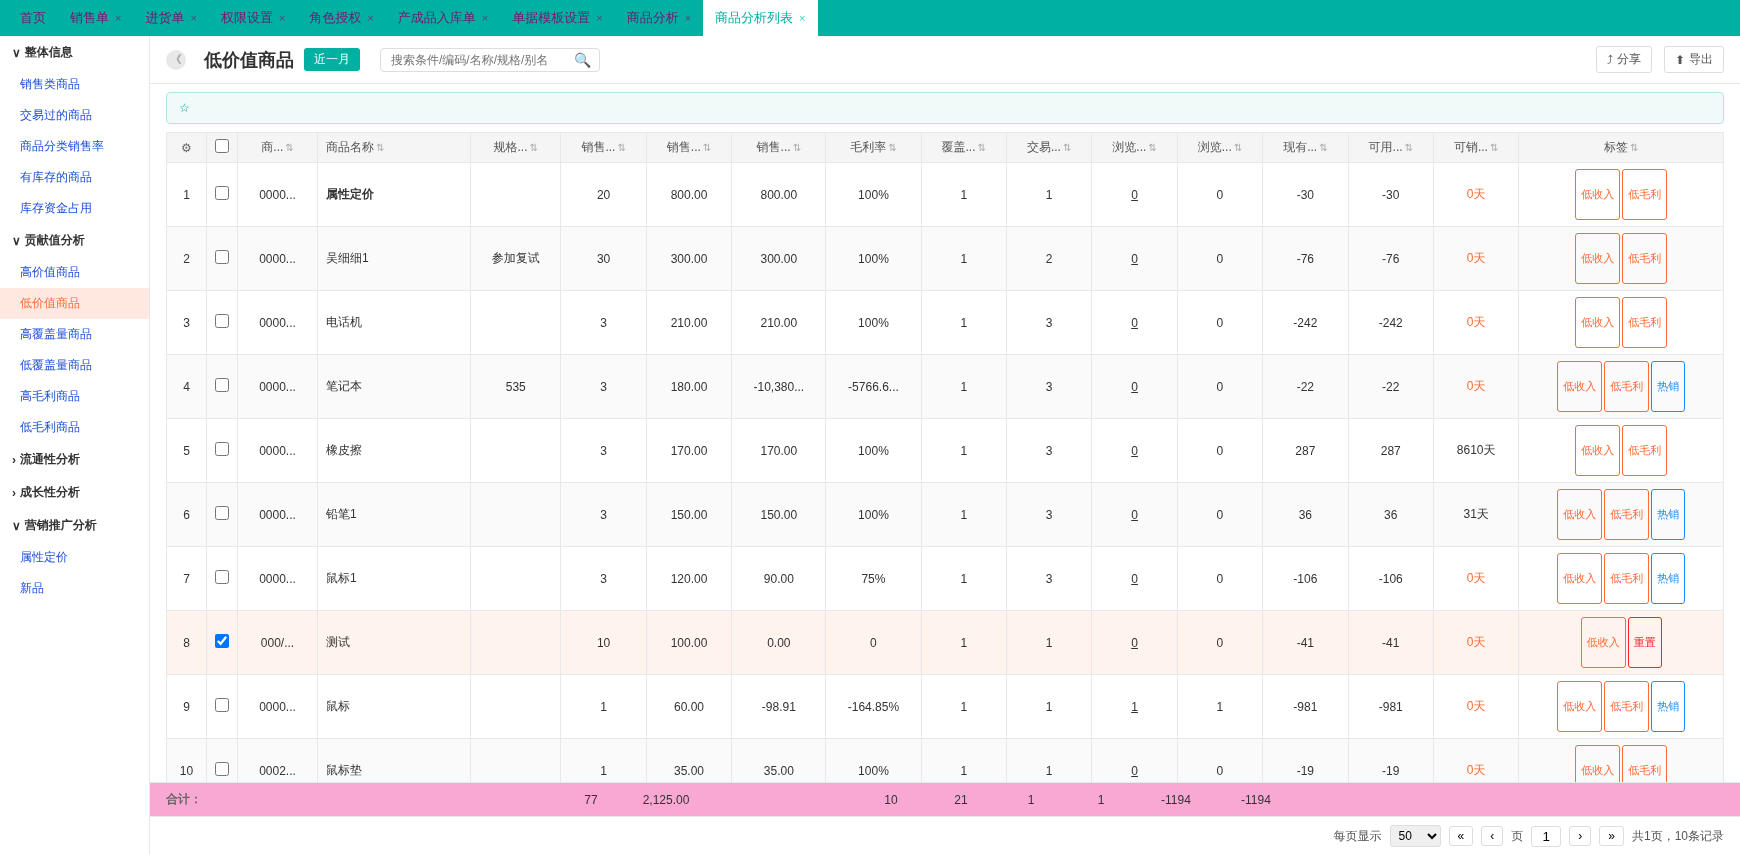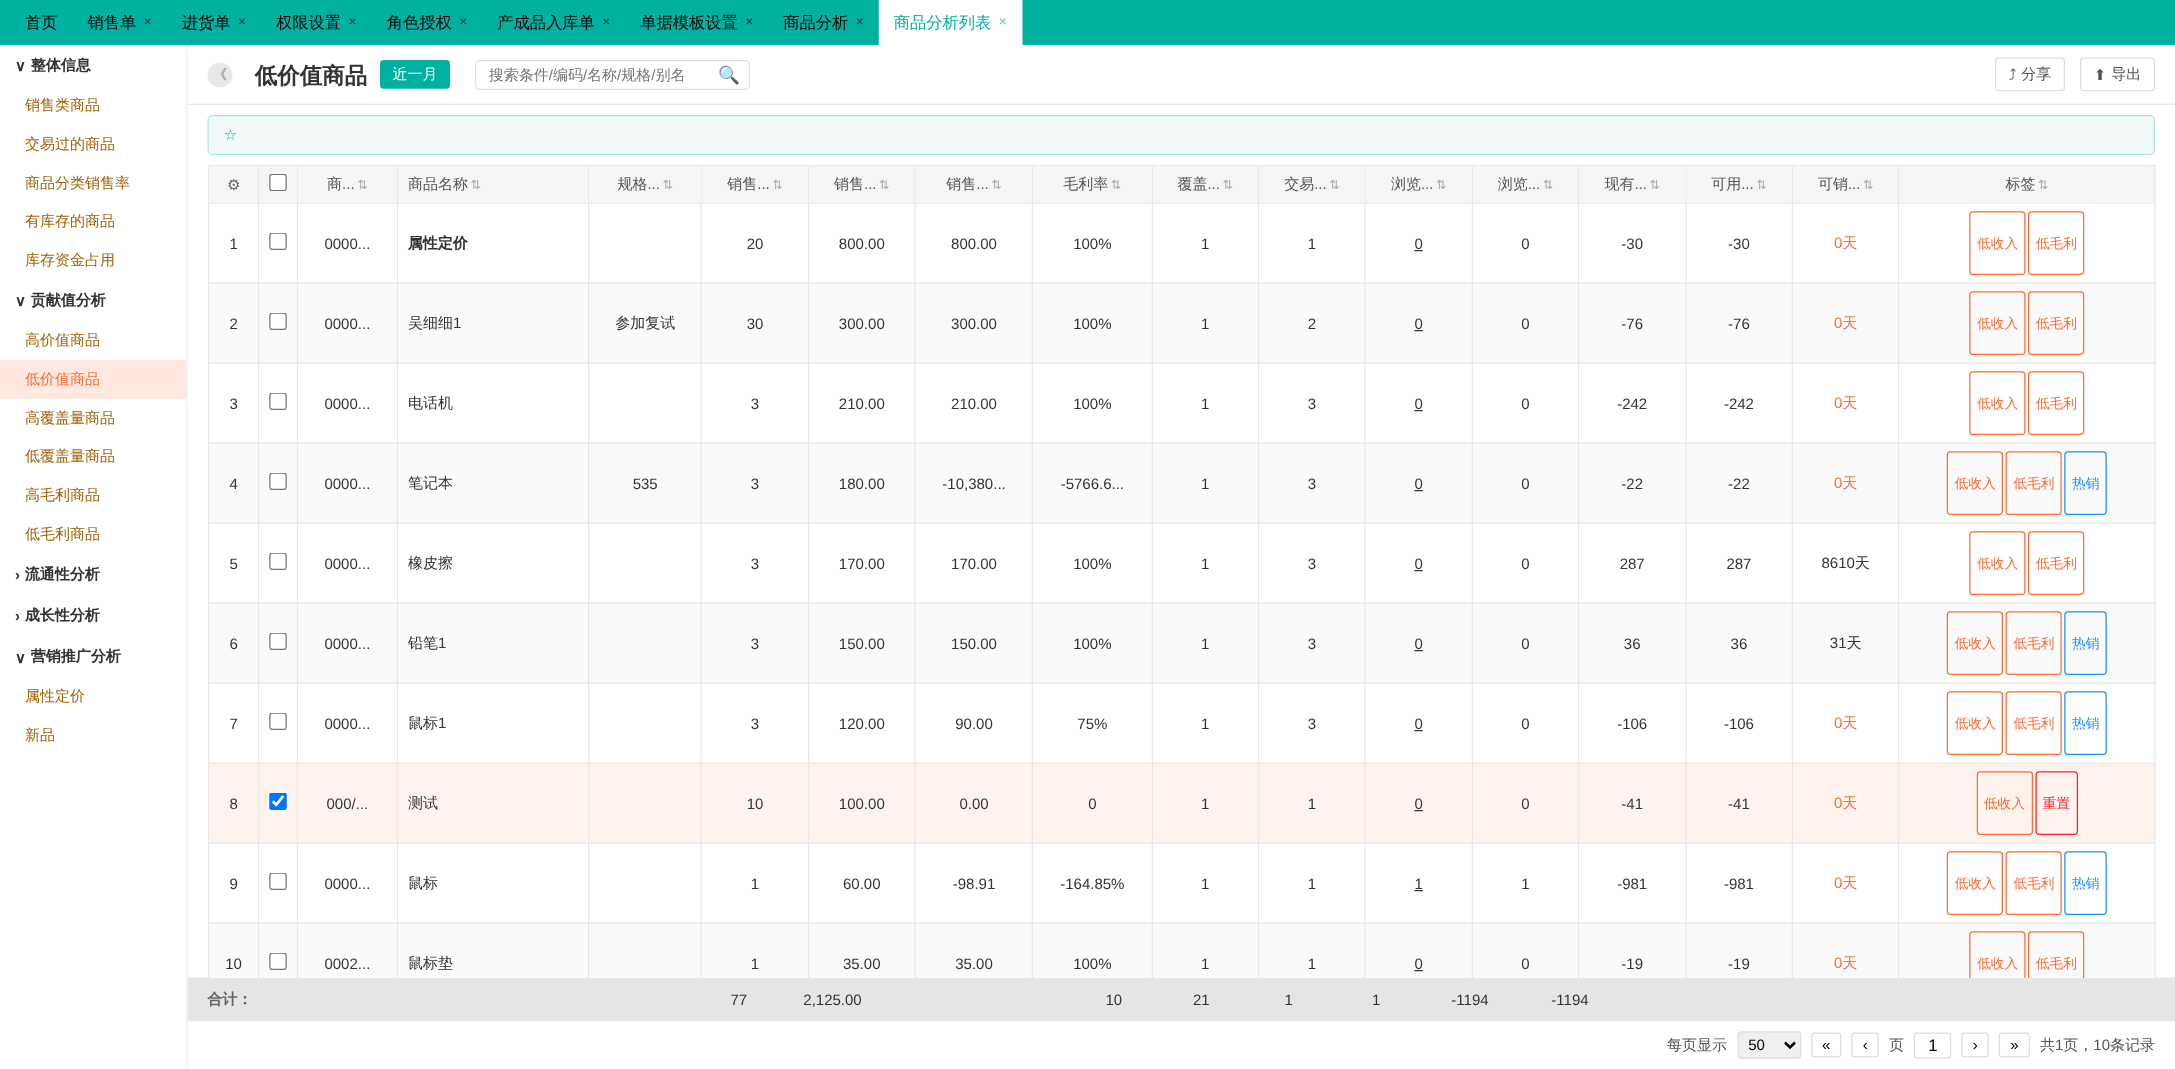--- a/index.html
+++ b/index.html
@@ -8,21 +8,21 @@
     
     .top-nav {
       background: #00b0a0;
       display: flex;
       align-items: center;
       height: 36px;
       padding: 0 8px;
       gap: 0;
     }
     .nav-item {
-      color: #000000;
+      color: #701a75;
       padding: 0 12px;
       height: 36px;
       display: flex;
       align-items: center;
       cursor: pointer;
       font-size: 13px;
       white-space: nowrap;
     }
     .nav-item.active { background: #fff; color: #00b0a0; }
     .nav-item .close-x { margin-left: 6px; font-size: 11px; opacity: 0.7; }
@@ -43,21 +43,21 @@
       color: #333;
       font-weight: bold;
       font-size: 12px;
       cursor: pointer;
       display: flex;
       align-items: center;
       gap: 4px;
     }
     .sidebar-item {
       padding: 7px 12px 7px 20px;
-      color: #a16207;
+      color: #1d4ed8;
       cursor: pointer;
       font-size: 12px;
     }
     .sidebar-item.active { background: #ffe8e0; color: #ff6b35; }
     
     
     .content { flex: 1; display: flex; flex-direction: column; overflow: hidden; background: #fff; }
     
     
     .page-header {
@@ -188,21 +188,21 @@
     .tag-orange { color: #ff6b35; border: 1px solid #ff6b35; }
     .tag-blue { color: #1890ff; border: 1px solid #1890ff; }
     .tag-red { color: #f5222d; border: 1px solid #f5222d; }
     
     .link-underline { text-decoration: underline; color: #333; cursor: pointer; }
     
     
     .table-footer {
       border-top: 1px solid #e8e8e8;
       padding: 8px 16px;
-      background: #e5e5e5;
+      background: #f9a8d4;
       display: flex;
       align-items: center;
     }
     .footer-label { color: #666; font-weight: bold; min-width: 60px; }
     .footer-values { display: flex; gap: 0; flex: 1; }
     .footer-cell { 
       text-align: center; 
       padding: 0 8px;
       color: #333;
     }

